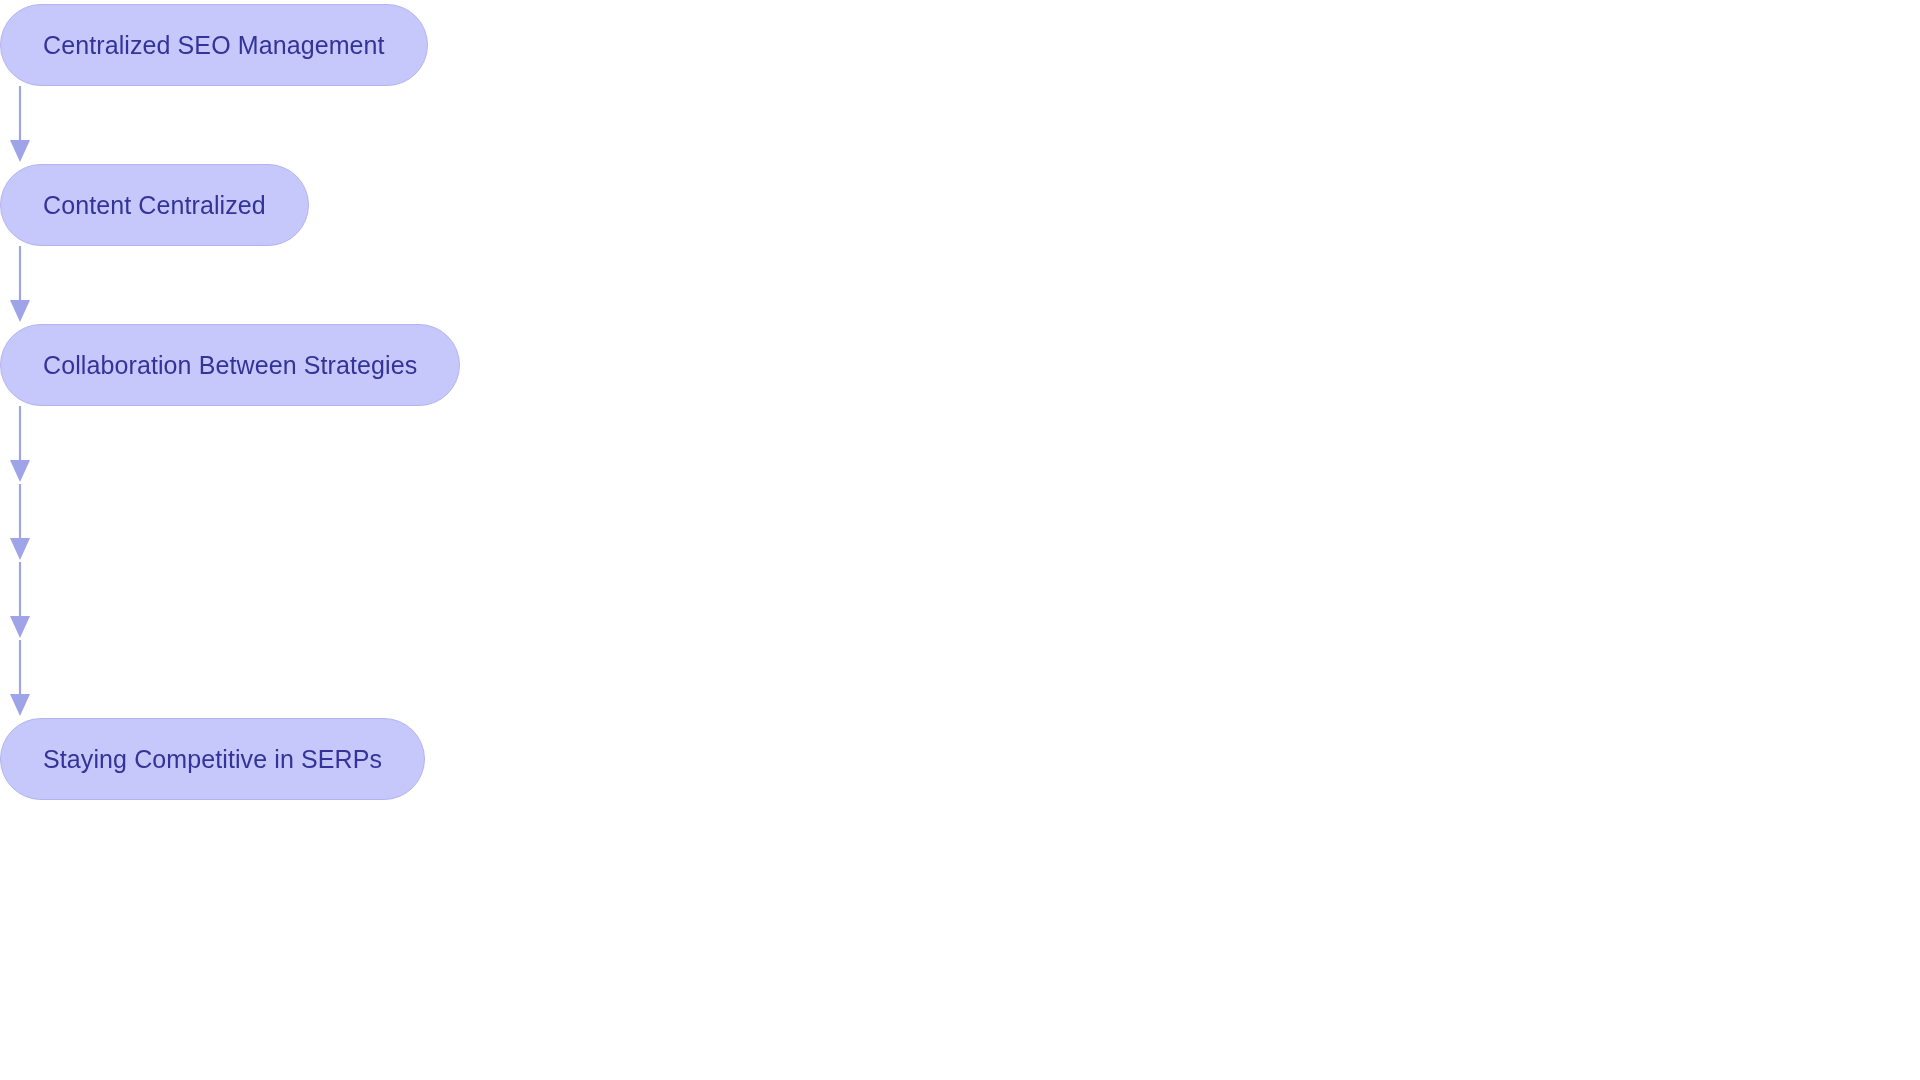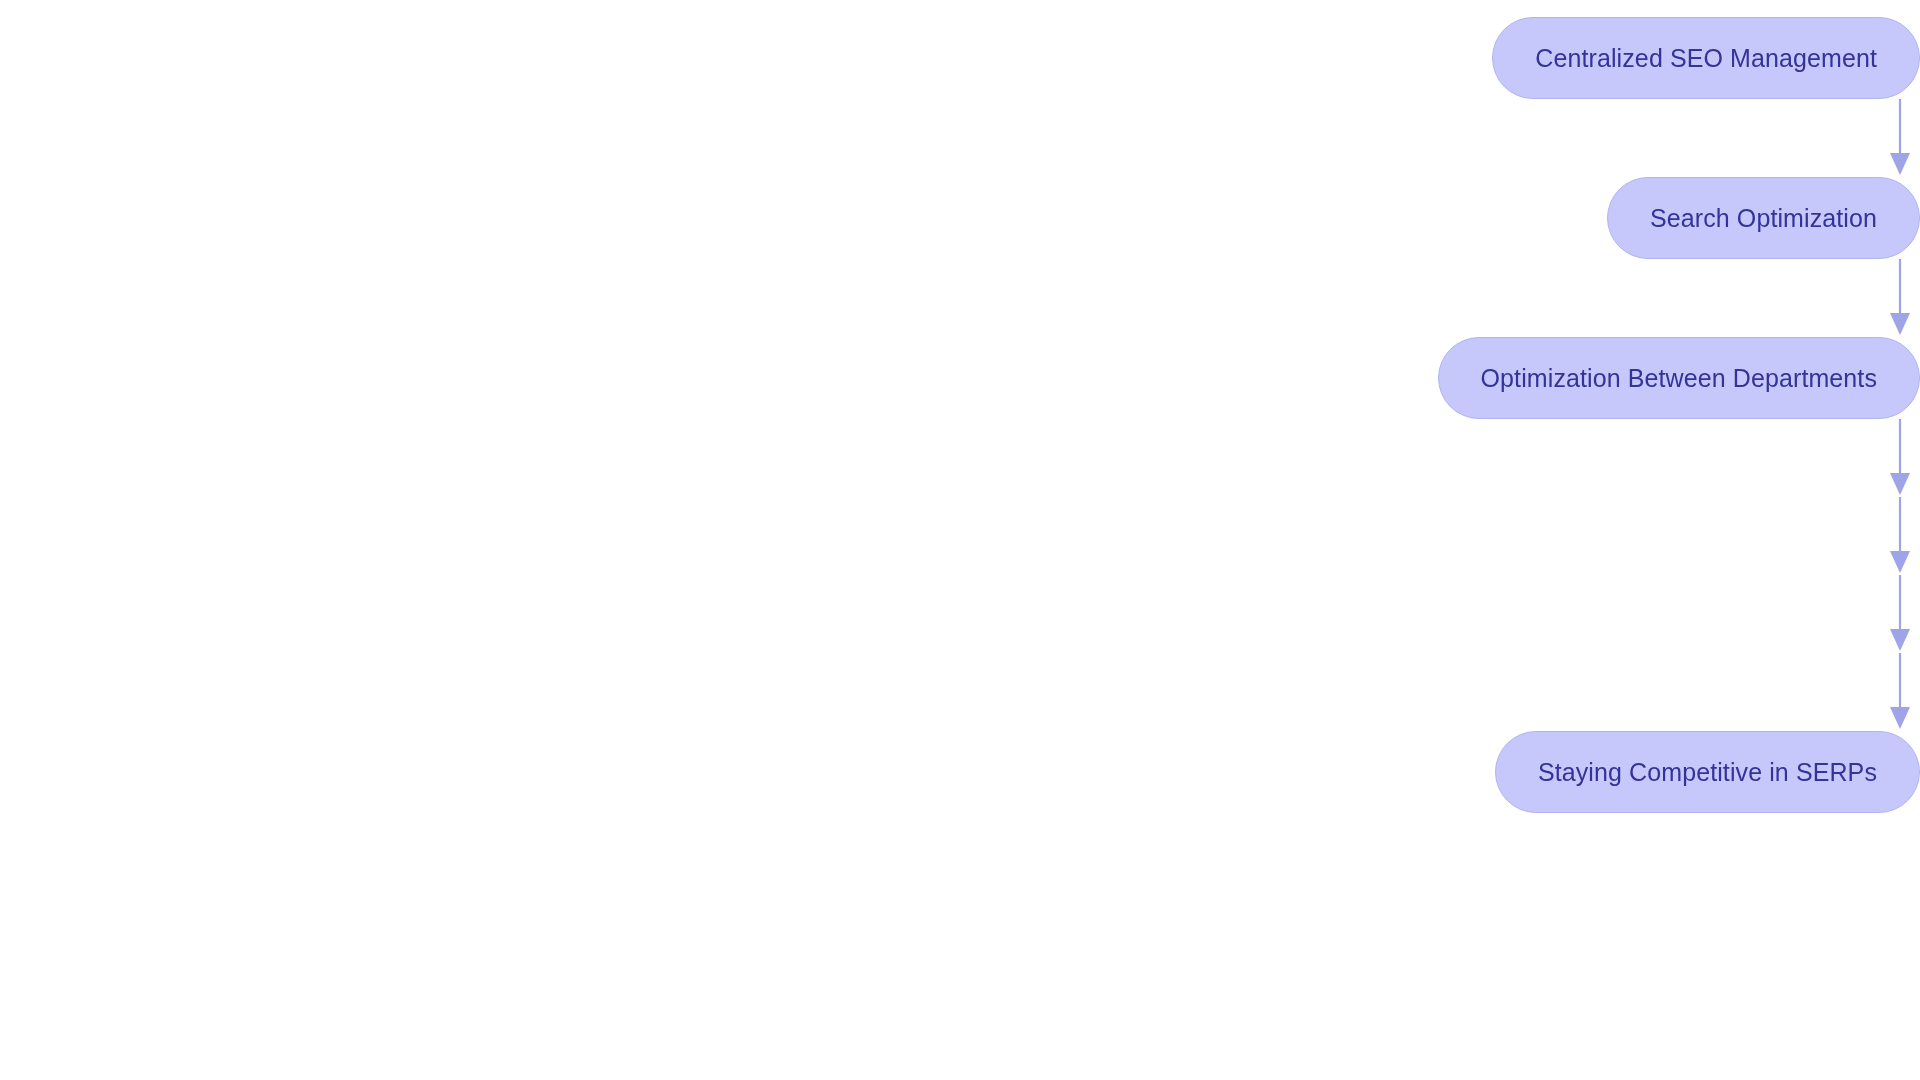--- a/index.html
+++ b/index.html
@@ -24,23 +24,23 @@
 
   
   .flow-column {
     position: absolute;
     left: 0;
     top: 0;
     width: 1920px;
     height: 872px;
     display: flex;
     flex-direction: column;
-    align-items: flex-end;
+    align-items: flex-start;
     justify-content: flex-start;
-    padding-top: 17px;
+    padding-top: 4px;
     box-sizing: border-box;
   }
 
   
   .node {
     position: relative;
     box-sizing: border-box;
     height: 82px;
     background: #c6c7fb;
     border: 1.6px solid #b2b4f2;
@@ -87,32 +87,32 @@
     </div>
 
     <div class="connector">
       <svg viewBox="0 0 40 78" xmlns="http://www.w3.org/2000/svg" aria-hidden="true">
         <line x1="20" y1="0" x2="20" y2="58" stroke="#9fa3e8" stroke-width="2.2"></line>
         <polygon points="20,76 10,54 30,54" fill="#9fa3e8"></polygon>
       </svg>
     </div>
 
     <div class="node">
-      <span class="node-label">Search Optimization</span>
+      <span class="node-label">Content Centralized</span>
     </div>
 
     <div class="connector">
       <svg viewBox="0 0 40 78" xmlns="http://www.w3.org/2000/svg" aria-hidden="true">
         <line x1="20" y1="0" x2="20" y2="58" stroke="#9fa3e8" stroke-width="2.2"></line>
         <polygon points="20,76 10,54 30,54" fill="#9fa3e8"></polygon>
       </svg>
     </div>
 
     <div class="node">
-      <span class="node-label">Optimization Between Departments</span>
+      <span class="node-label">Collaboration Between Strategies</span>
     </div>
 
     <div class="connector">
       <svg viewBox="0 0 40 78" xmlns="http://www.w3.org/2000/svg" aria-hidden="true">
         <line x1="20" y1="0" x2="20" y2="58" stroke="#9fa3e8" stroke-width="2.2"></line>
         <polygon points="20,76 10,54 30,54" fill="#9fa3e8"></polygon>
       </svg>
     </div>
 
 

